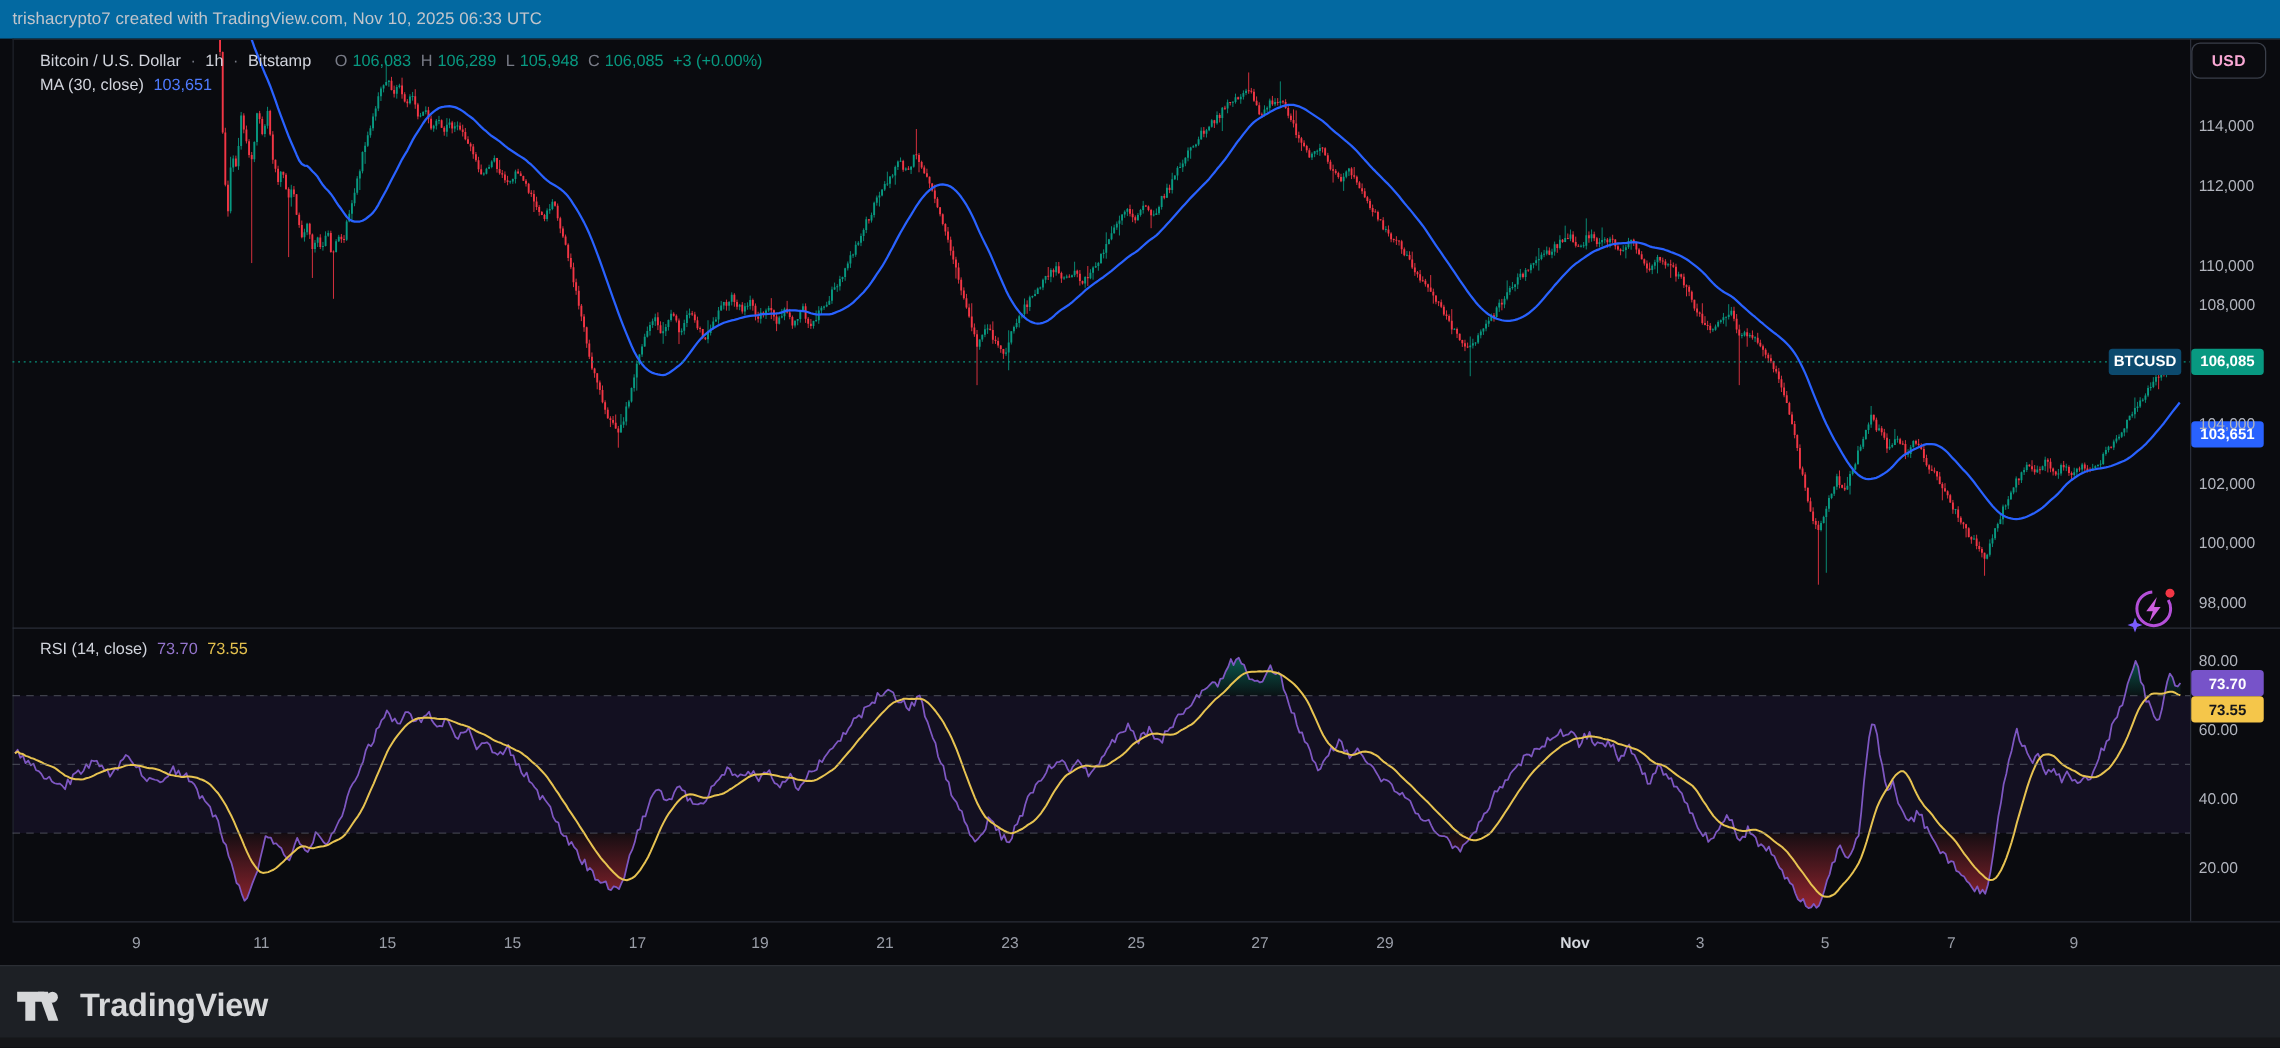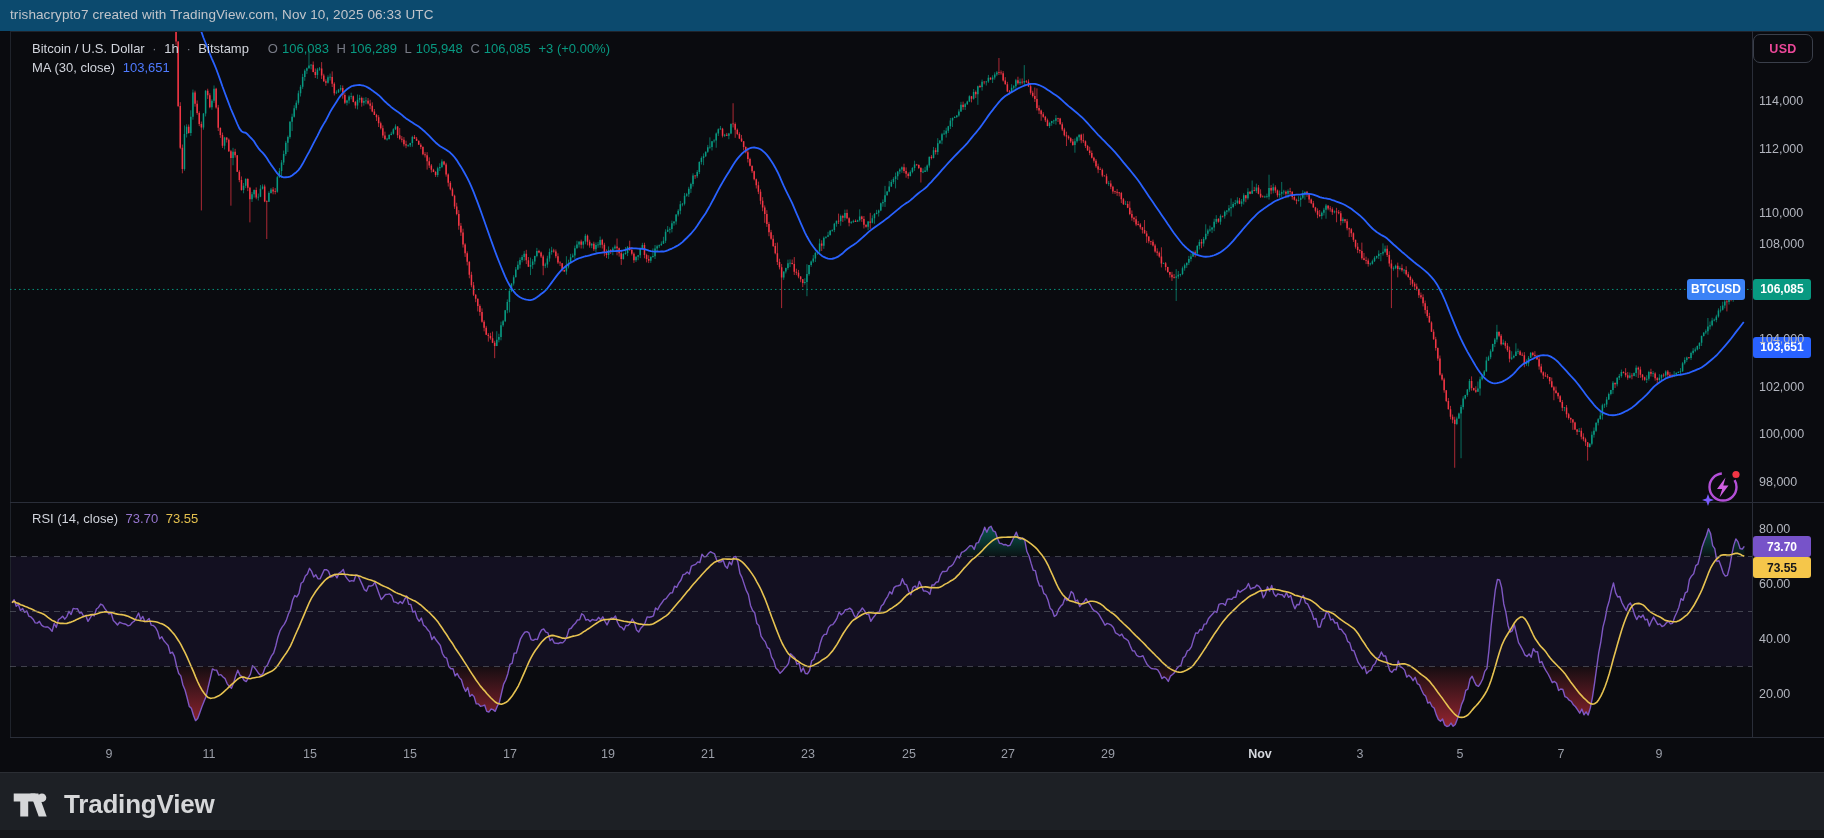--- a/index.html
+++ b/index.html
@@ -1,19 +1,19 @@
 <!DOCTYPE html>
 <html><head>
 <meta charset="utf-8">
 <style>
   html,body{margin:0;padding:0;background:#0a0b0f;}
   #stage{position:relative;width:1824px;height:838px;background:#101116;overflow:hidden;
          font-family:"Liberation Sans","DejaVu Sans",sans-serif;-webkit-font-smoothing:antialiased;}
   .abs{position:absolute;}
-  #header-strip{left:0;top:0;width:1824px;height:31px;background:#0c4a6e;}
+  #header-strip{left:0;top:0;width:1824px;height:31px;background:#0369a1;}
   #watermark{left:10px;top:7px;font-size:13.5px;color:#c2c5cb;letter-spacing:.1px;}
   #chart-svg{left:0;top:0;}
   
   .legend{left:19px;font-size:13px;color:#d1d4dc;white-space:nowrap;margin-left:13px;}
   .legend .dim{color:#787b86;}
   .legend .up{color:#089981;}
   .legend .blue{color:#4f7bff;}
   .legend .purple{color:#9575cd;}
   .legend .gold{color:#e3c04e;}
   .legend span{margin-right:4px;}
@@ -22,21 +22,21 @@
   #rsi-legend{top:511px;}
   
   .tick{position:absolute;left:1759px;font-size:12.5px;color:#b2b5be;white-space:nowrap;}
   .time-tick{position:absolute;top:747px;font-size:12.5px;color:#9a9ea8;transform:translateX(-50%);}
   .time-tick.major{color:#d5d8de;font-weight:bold;text-align:center;}
   .axis-badge{position:absolute;left:1753px;width:58px;height:21px;border-radius:3px;
               color:#fff;font-size:12px;font-weight:bold;display:flex;align-items:center;justify-content:center;}
   #symbol-badge{left:1687px;width:58px;}
   
   #currency-button{left:1753px;top:34px;width:58px;height:27px;border:1px solid #3a3f4a;border-radius:7px;
-                   background:transparent;color:#ec4899;font-size:12.5px;font-weight:bold;
+                   background:transparent;color:#f9a8d4;font-size:12.5px;font-weight:bold;
                    display:flex;align-items:center;justify-content:center;letter-spacing:.3px;cursor:pointer;}
   
   #footer-bar{left:0;top:772px;width:1824px;height:66px;background:#1d2025;border-top:1px solid #2b2e34;}
   #footer-bottom-strip{left:0;top:830px;width:1824px;height:8px;background:#151619;}
   #tv-logo{left:13px;top:789px;display:flex;align-items:center;gap:9px;color:#d6d7d9;cursor:pointer;}
   #tv-logo-text{font-size:26px;font-weight:bold;letter-spacing:-0.2px;text-align:center;}
   #boost-icon{left:1700px;top:466px;width:44px;height:42px;cursor:pointer;}
 </style>
 </head>
 <body>
@@ -114,21 +114,21 @@
     <span class="blue">103,651</span>
   </div>
   <div id="rsi-legend" class="legend abs">
     <span>RSI (14, close)</span>
     <span class="purple">73.70</span>
     <span class="gold">73.55</span>
   </div>
 
   <div id="currency-button" class="abs">USD</div>
 
-  <div id="symbol-badge" class="axis-badge" style="top: 278.925px; background: #3b82f6;">BTCUSD</div>
+  <div id="symbol-badge" class="axis-badge" style="top: 278.925px; background: #0c4a6e;">BTCUSD</div>
   <div id="price-badge" class="axis-badge" style="top: 278.925px; background: rgb(8, 153, 129);">106,085</div>
   <div id="ma-badge" class="axis-badge" style="top: 336.915px; background: rgb(41, 98, 255);">103,651</div>
   <div id="rsi-badge" class="axis-badge" style="top: 536.325px; background: rgb(119, 83, 201);">73.70</div>
   <div id="rsi-ma-badge" class="axis-badge" style="top: 557.325px; background: rgb(245, 198, 74); color: rgb(21, 22, 26);">73.55</div>
 
   <svg id="boost-icon" class="abs" viewBox="0 0 44 42">
     <circle cx="23" cy="21" r="13.5" fill="none" stroke="#b44fd8" stroke-width="2.4" stroke-dasharray="70 15" stroke-dashoffset="8"></circle>
     <path d="M25.5 11.5 L17 23 h5.2 L19.5 31.5 L28.5 19.5 h-5.2 L25.5 11.5 Z" fill="#cf5fe0"></path>
     <circle cx="36" cy="8.5" r="3.6" fill="#f23645"></circle>
     <path d="M8 28 l1.6 4.4 L14 34 l-4.4 1.6 L8 40 l-1.6 -4.4 L2 34 l4.4 -1.6 Z" fill="#7a5cff"></path>

